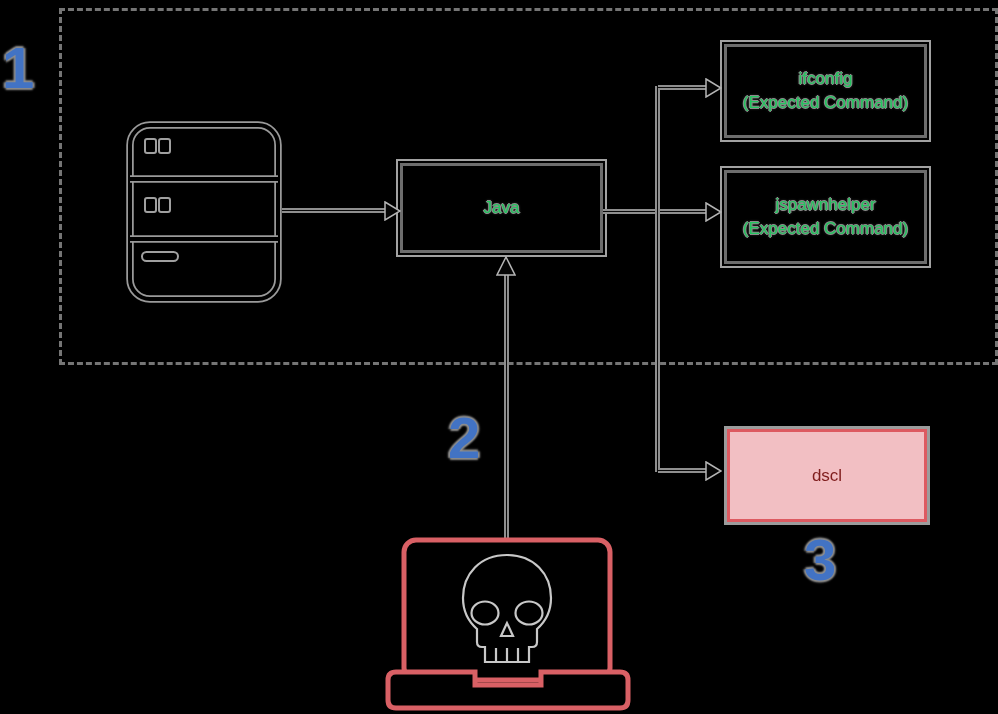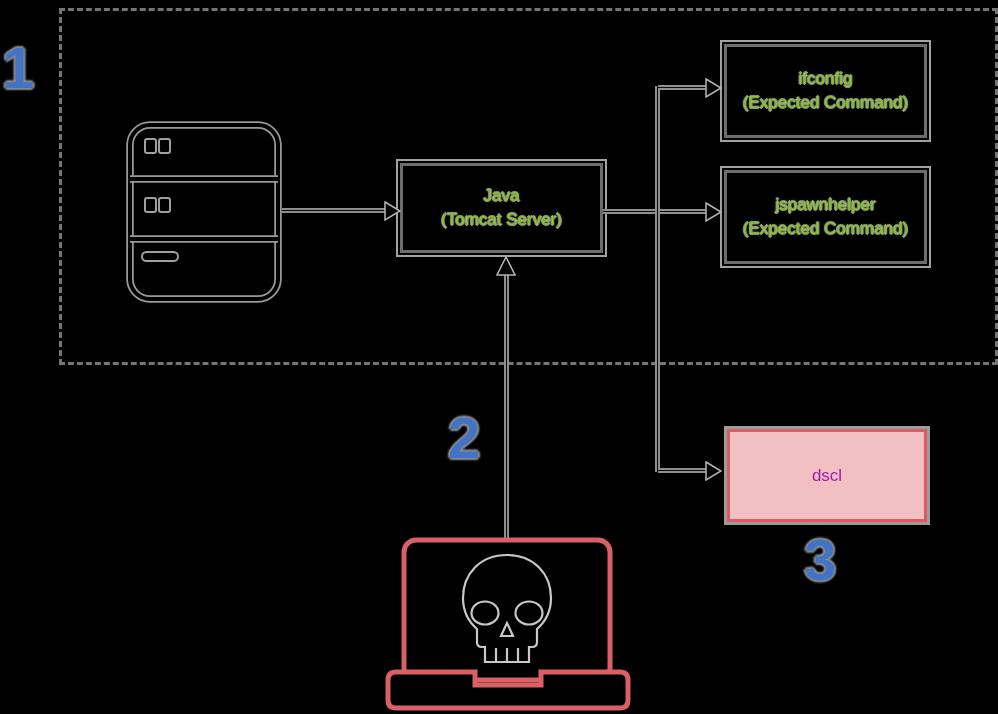--- a/index.html
+++ b/index.html
@@ -13,31 +13,31 @@
     border:3px dashed #757575;background:transparent;
   }
   
   .node{
     position:absolute;background:#000;
     border:3px solid #6d6d6d;outline:2px solid #a2a2a2;outline-offset:2px;
     display:flex;flex-direction:column;align-items:center;justify-content:center;
     text-align:center;font-size:17px;line-height:1.4;color:#000;
   }
   .halo-text{
-    color:#84cc16;
+    color:#22c55e;
     text-shadow:-1px 0 0 #8c8c8c,1px 0 0 #8c8c8c,0 -1px 0 #8c8c8c,0 1px 0 #8c8c8c,0 0 3px #777;
   }
   .node-java{left:400px;top:163px;width:197px;height:84px;}
   .node-ifconfig{left:724px;top:44px;width:197px;height:88px;}
   .node-jspawnhelper{left:724px;top:170px;width:197px;height:88px;}
   .node-dscl{
     left:727px;top:429px;width:194px;height:87px;
     background:#f2bfc3;border:3px solid #dd5a61;outline:3px solid #9c9c9c;outline-offset:0;
   }
-  .node-dscl .line1,.node-dscl .line2{color:#a21caf;text-shadow:none;}
+  .node-dscl .line1,.node-dscl .line2{color:#7f1d1d;text-shadow:none;}
   
   .h-line{position:absolute;height:1px;background:#0a0a0a;border-top:2px solid #8f8f8f;border-bottom:2px solid #8f8f8f;}
   .v-line{position:absolute;width:1px;background:#0a0a0a;border-left:2px solid #8f8f8f;border-right:2px solid #8f8f8f;}
   .arrowhead{position:absolute;}
   
   .step-num{
     position:absolute;font-size:58px;font-weight:600;color:#4273c4;
     text-shadow:-2px 0 2px #8f8f8f,2px 0 2px #8f8f8f,0 2px 2px #8f8f8f,0 -2px 2px #8f8f8f;
   }
   .step-1{left:2px;top:34px;}
@@ -70,21 +70,20 @@
 
       <rect x="25" y="80" width="11" height="14" rx="2" stroke="#a0a0a0" stroke-width="2" fill="#000"></rect>
       <rect x="39" y="80" width="11" height="14" rx="2" stroke="#a0a0a0" stroke-width="2" fill="#000"></rect>
 
       <rect x="22" y="134" width="36" height="9" rx="4.5" stroke="#a0a0a0" stroke-width="2" fill="#000"></rect>
     </g>
   </svg>
 
   <div class="node node-java">
     <div class="halo-text line1">Java</div>
-    <div class="halo-text line2">(Tomcat Server)</div>
   </div>
 
   <div class="node node-ifconfig">
     <div class="halo-text line1">ifconfig</div>
     <div class="halo-text line2">(Expected Command)</div>
   </div>
 
   <div class="node node-jspawnhelper">
     <div class="halo-text line1">jspawnhelper</div>
     <div class="halo-text line2">(Expected Command)</div>

